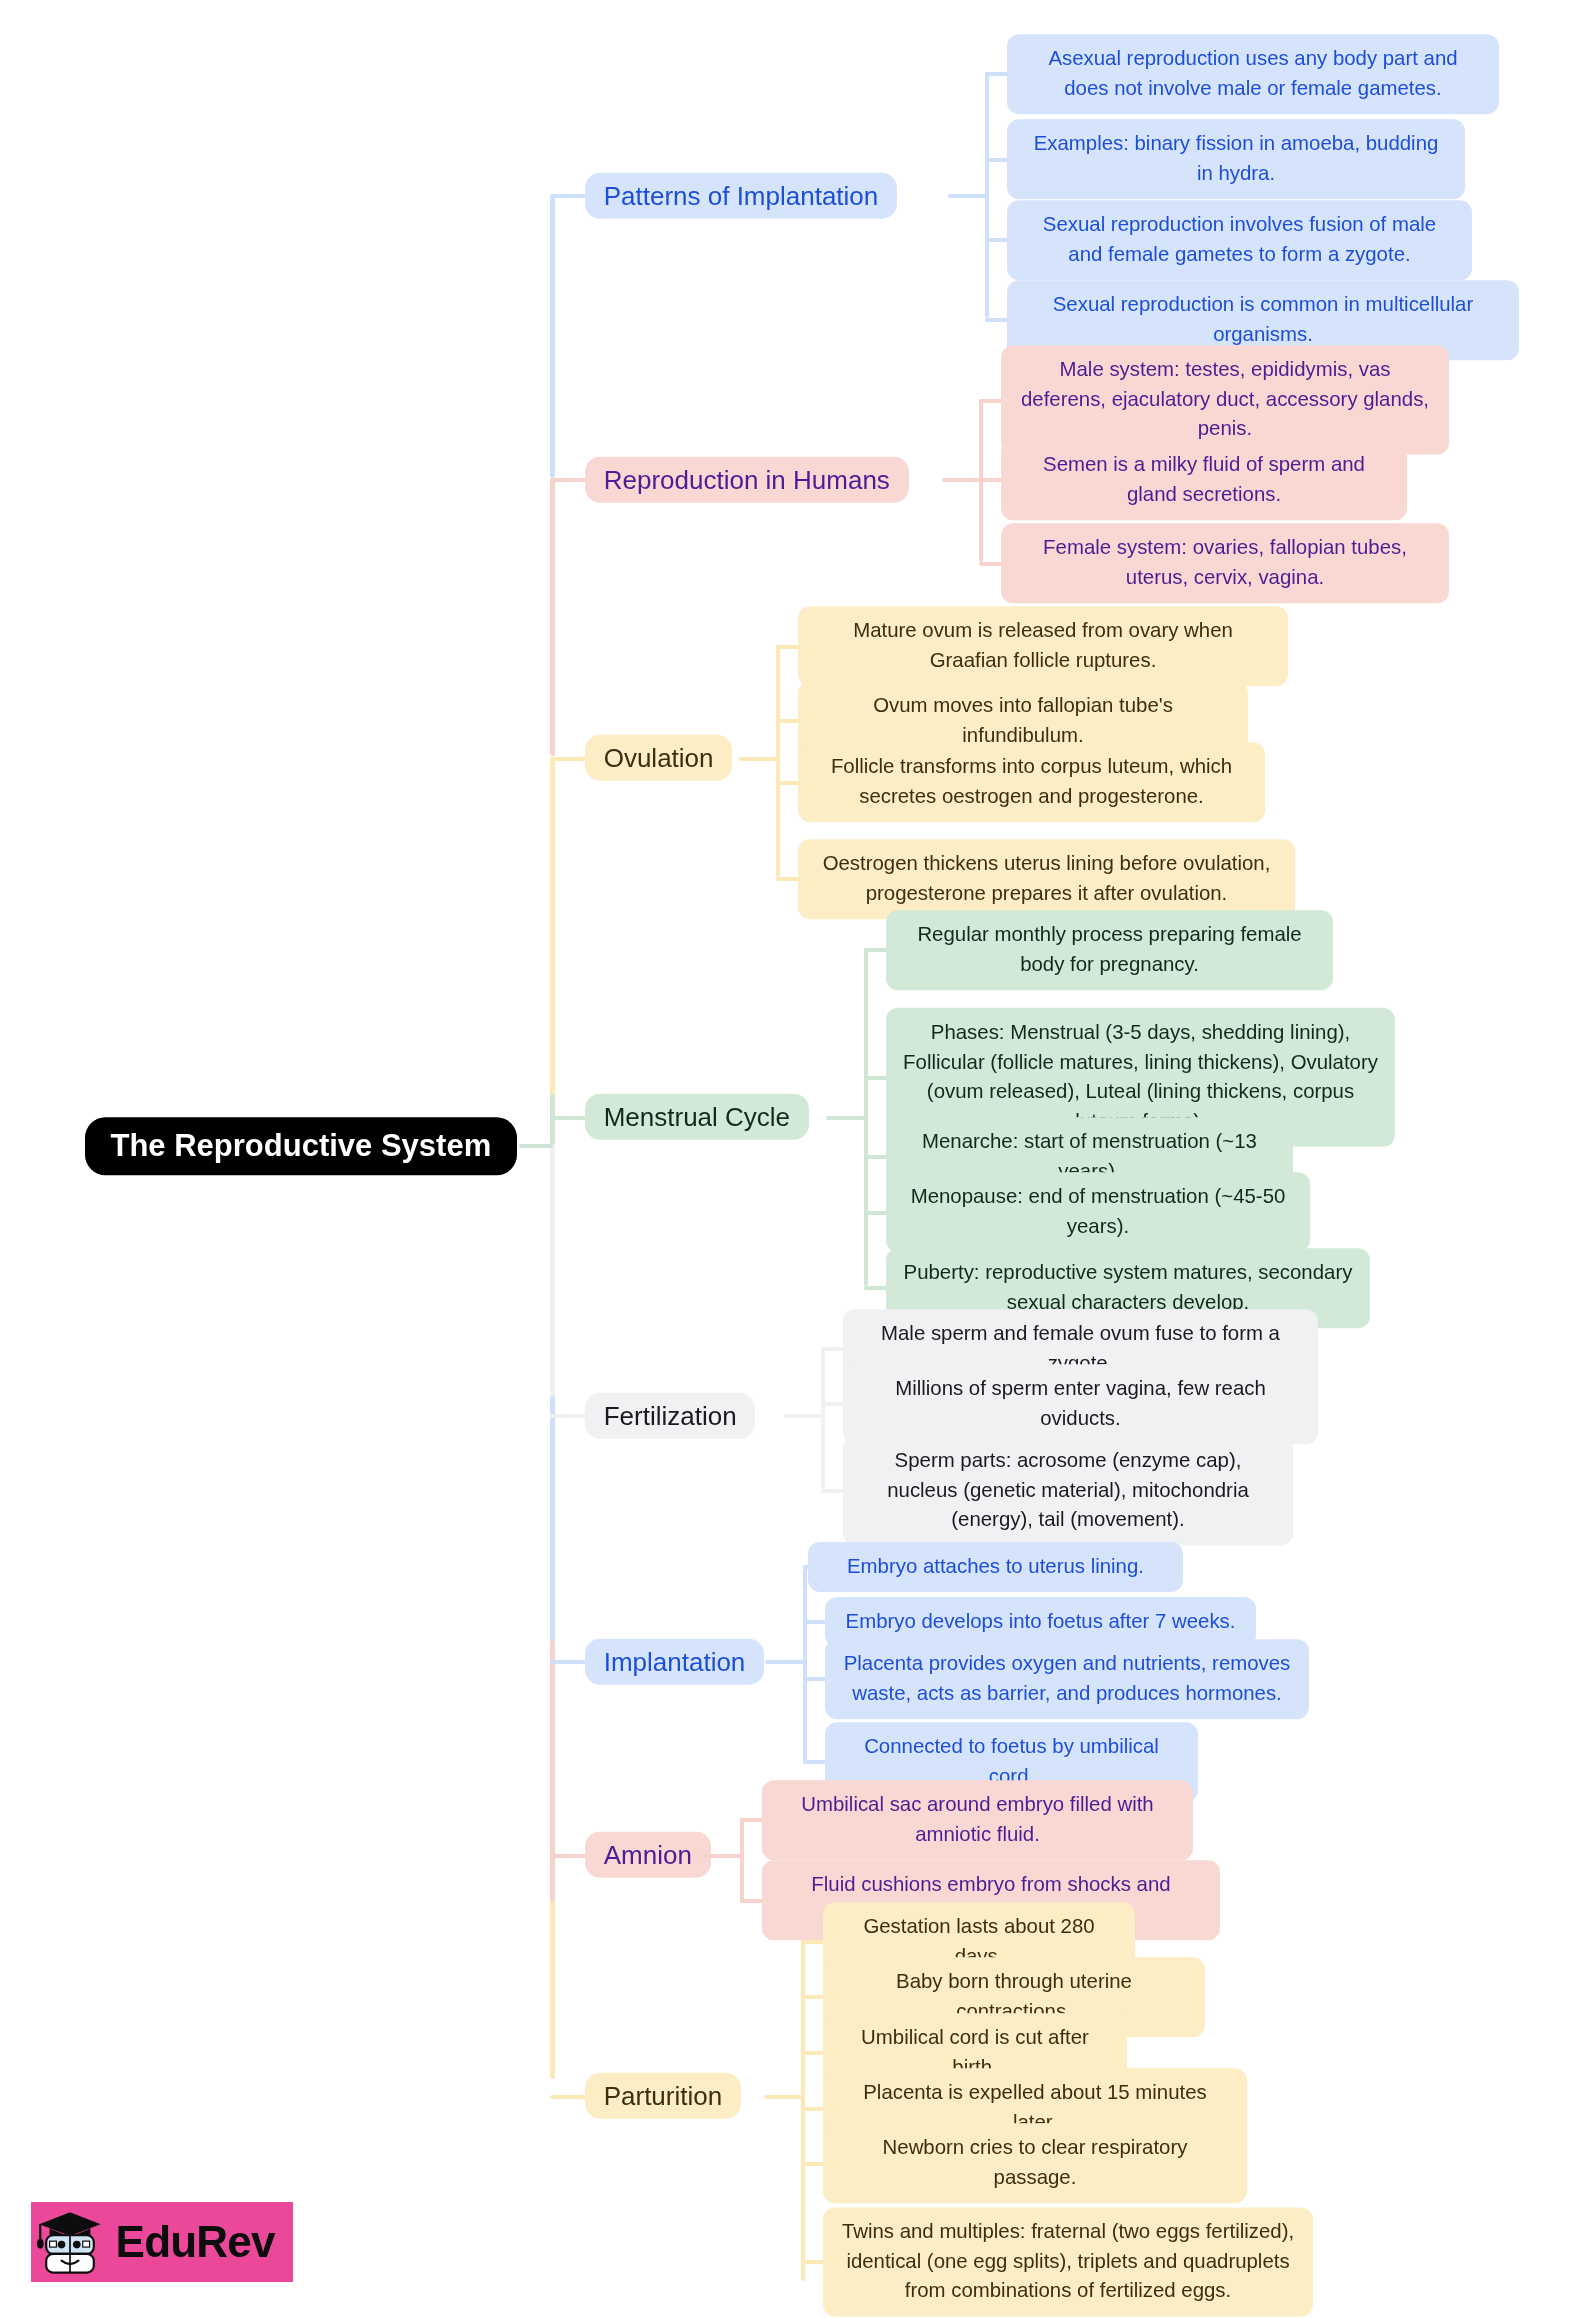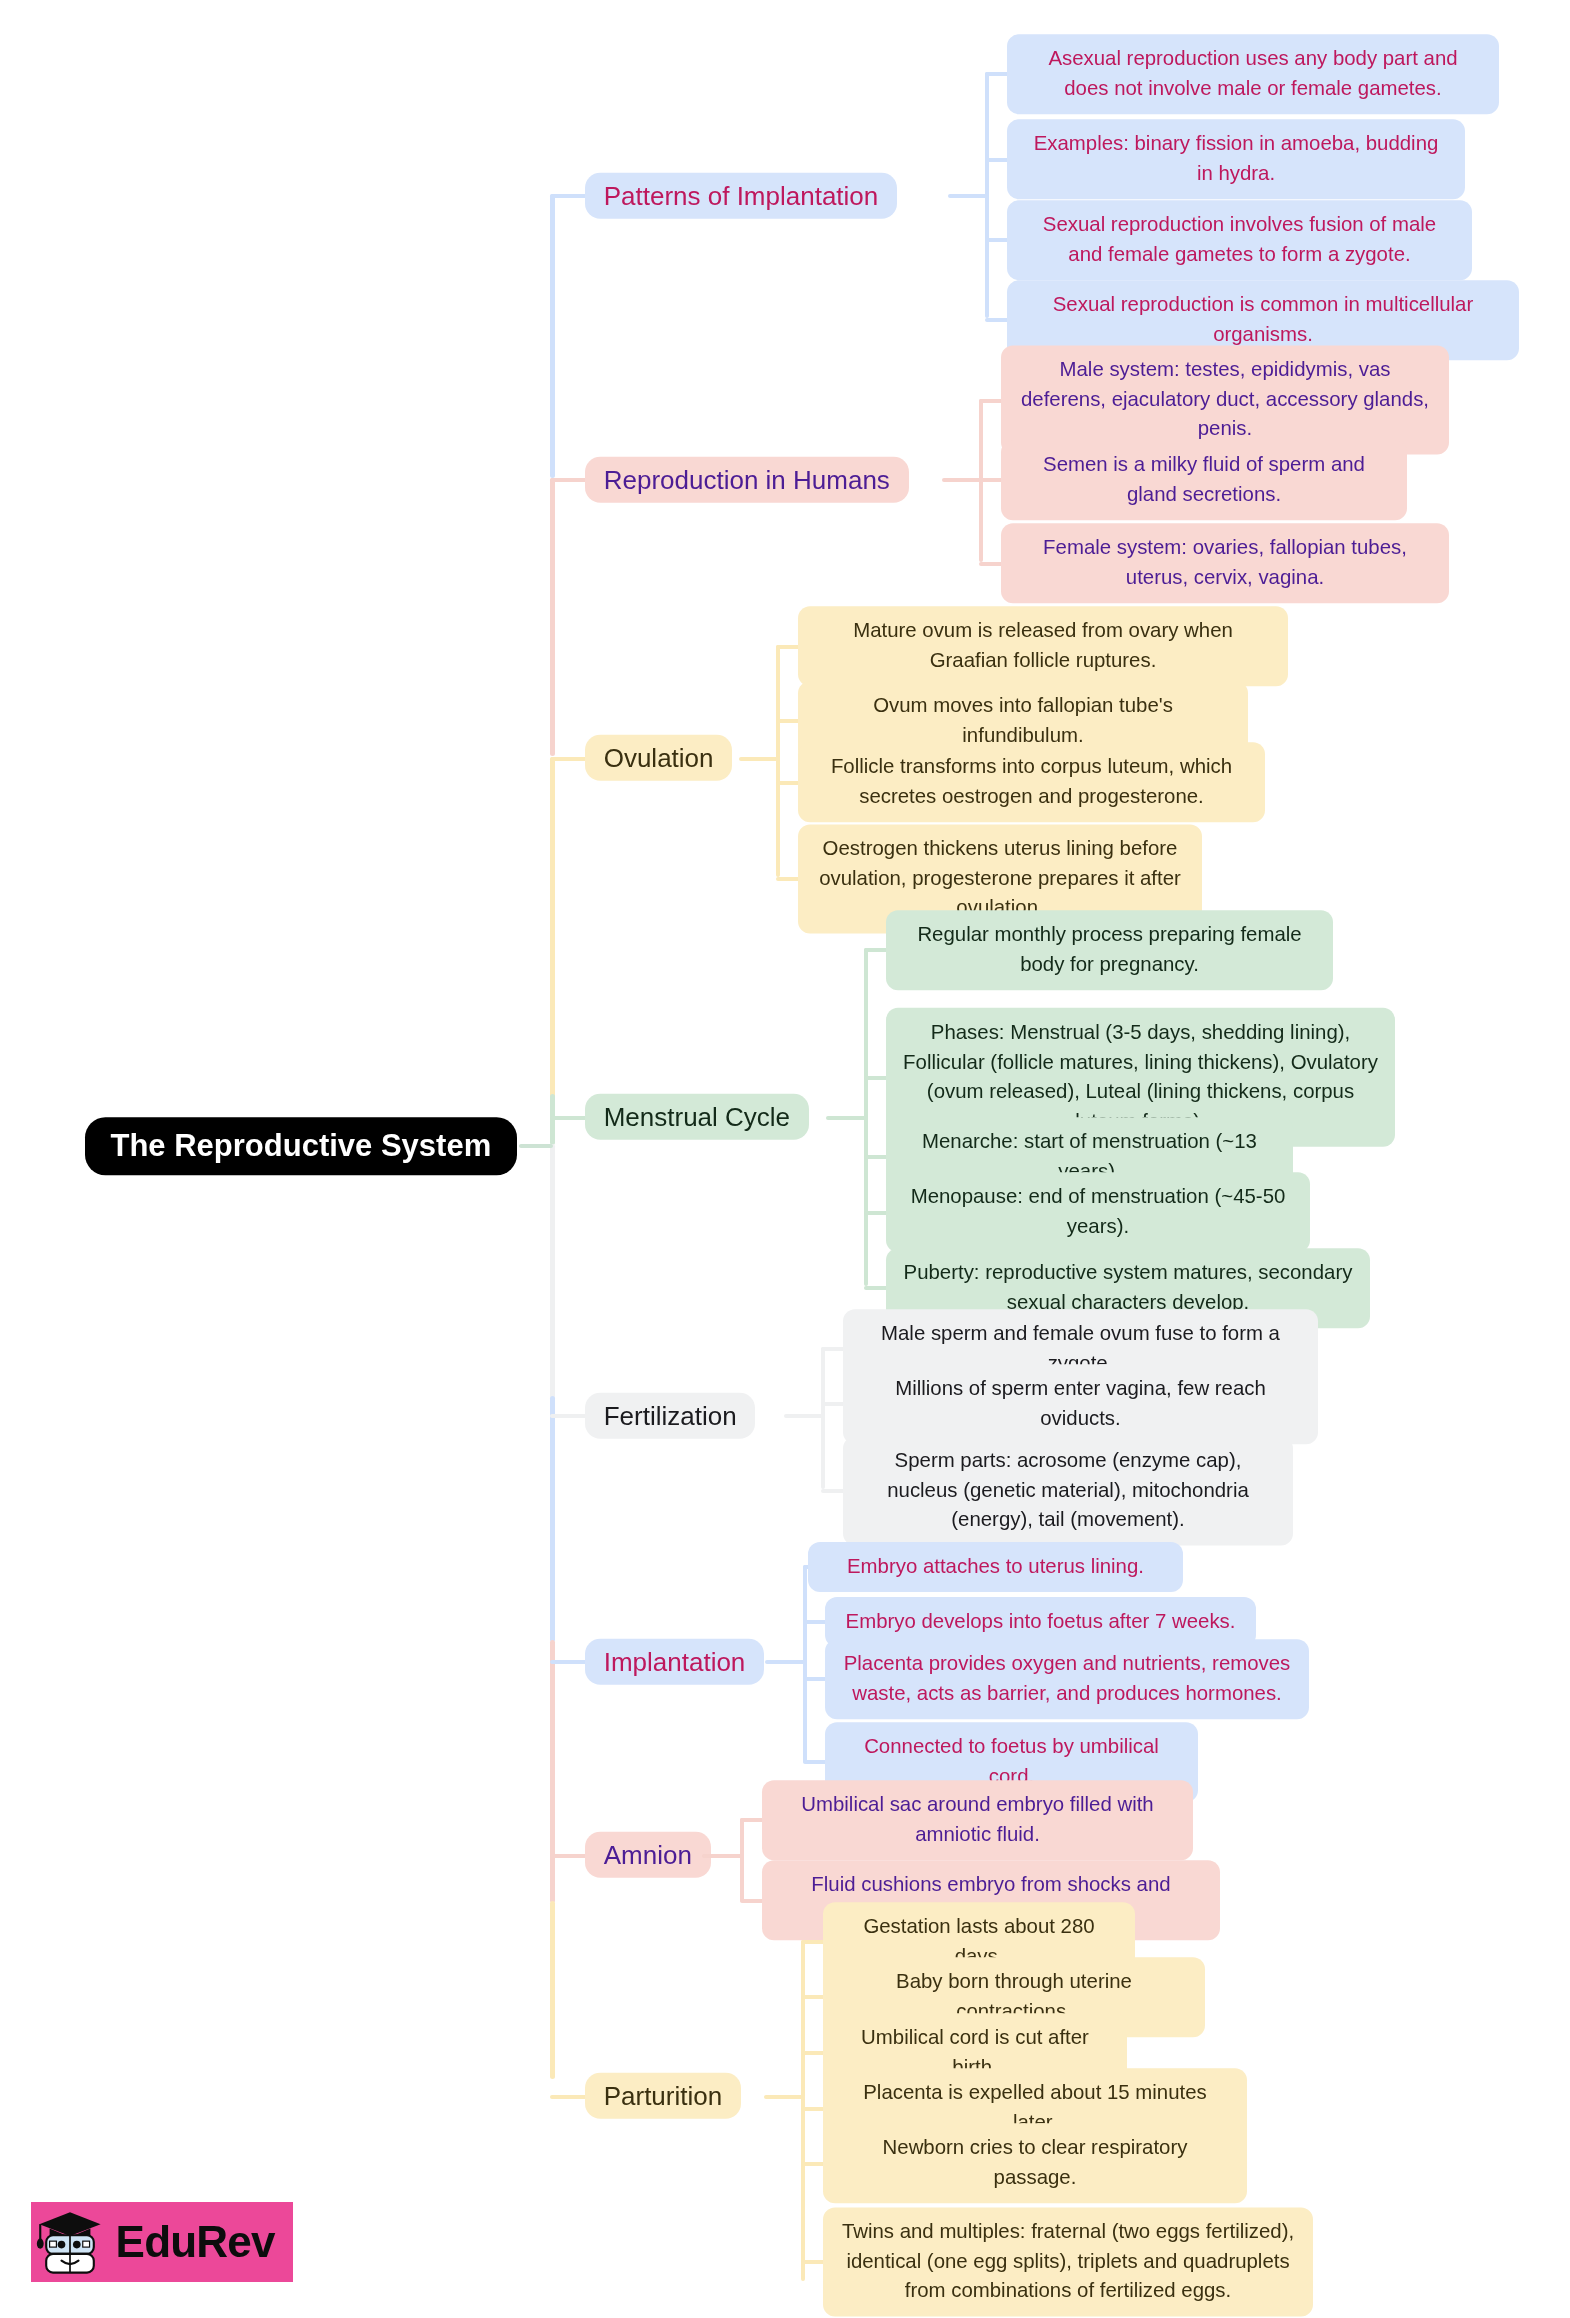--- a/index.html
+++ b/index.html
@@ -84,21 +84,21 @@
     transform: translateY(-50%);
     font-size: 20.4px;
     line-height: 1.45;
     padding: 10.2px 17px;
     border-radius: 12px;
     text-align: center;
     box-sizing: border-box;
   }
 
   
-  .c-blue   { background:#d6e4fb; color:#be185d; }
+  .c-blue   { background:#d6e4fb; color:#1d4ed8; }
   .c-pink   { background:#f9d8d3; color:#4c1d95; }
   .c-yellow { background:#fcedc4; color:#3a3010; }
   .c-green  { background:#d3e9d7; color:#132a19; }
   .c-gray   { background:#f0f1f2; color:#1b1b1f; }
 
   .ln-blue   { background:#cfe0fb; }
   .ln-pink   { background:#f6d3cd; }
   .ln-yellow { background:#fbe9b8; }
   .ln-green  { background:#cee6d3; }
   .ln-gray   { background:#eff0f1; }
@@ -178,21 +178,21 @@
   <div class="leaf-h ln-yellow" style="left:776px; top:645px;  width:24px;"></div>
   <div class="leaf-box c-yellow" style="left:798px; top:646px;  width:490px;">Mature ovum is released from ovary when Graafian follicle ruptures.</div>
 
   <div class="leaf-h ln-yellow" style="left:776px; top:719px;  width:24px;"></div>
   <div class="leaf-box c-yellow" style="left:798px; top:721px;  width:450px;">Ovum moves into fallopian tube's infundibulum.</div>
 
   <div class="leaf-h ln-yellow" style="left:776px; top:781px;  width:24px;"></div>
   <div class="leaf-box c-yellow" style="left:798px; top:782px;  width:467px;">Follicle transforms into corpus luteum, which secretes oestrogen and progesterone.</div>
 
   <div class="leaf-h ln-yellow" style="left:776px; top:877px; width:24px;"></div>
-  <div class="leaf-box c-yellow" style="left:798px; top:879px; width:404px;">Oestrogen thickens uterus lining before ovulation, progesterone prepares it after ovulation.</div>
+  <div class="leaf-box c-yellow" style="left:798px; top:879px; width:497px;">Oestrogen thickens uterus lining before ovulation, progesterone prepares it after ovulation.</div>
 
   <div class="branch-h ln-green" style="left:550px; top:1116px; width:37px;"></div>
   <div class="branch-pill c-green" style="left:585px; top:1117px;">Menstrual Cycle</div>
   <div class="branch-h ln-green" style="left:826px; top:1116px; width:41px;"></div>
   <div class="spine ln-green" style="left:864px; top:948px; height:338px;"></div>
 
   <div class="leaf-h ln-green" style="left:864px; top:948px; width:24px;"></div>
   <div class="leaf-box c-green" style="left:886px; top:950px; width:447px;">Regular monthly process preparing female body for pregnancy.</div>
 
   <div class="leaf-h ln-green" style="left:864px; top:1076px; width:24px;"></div>

